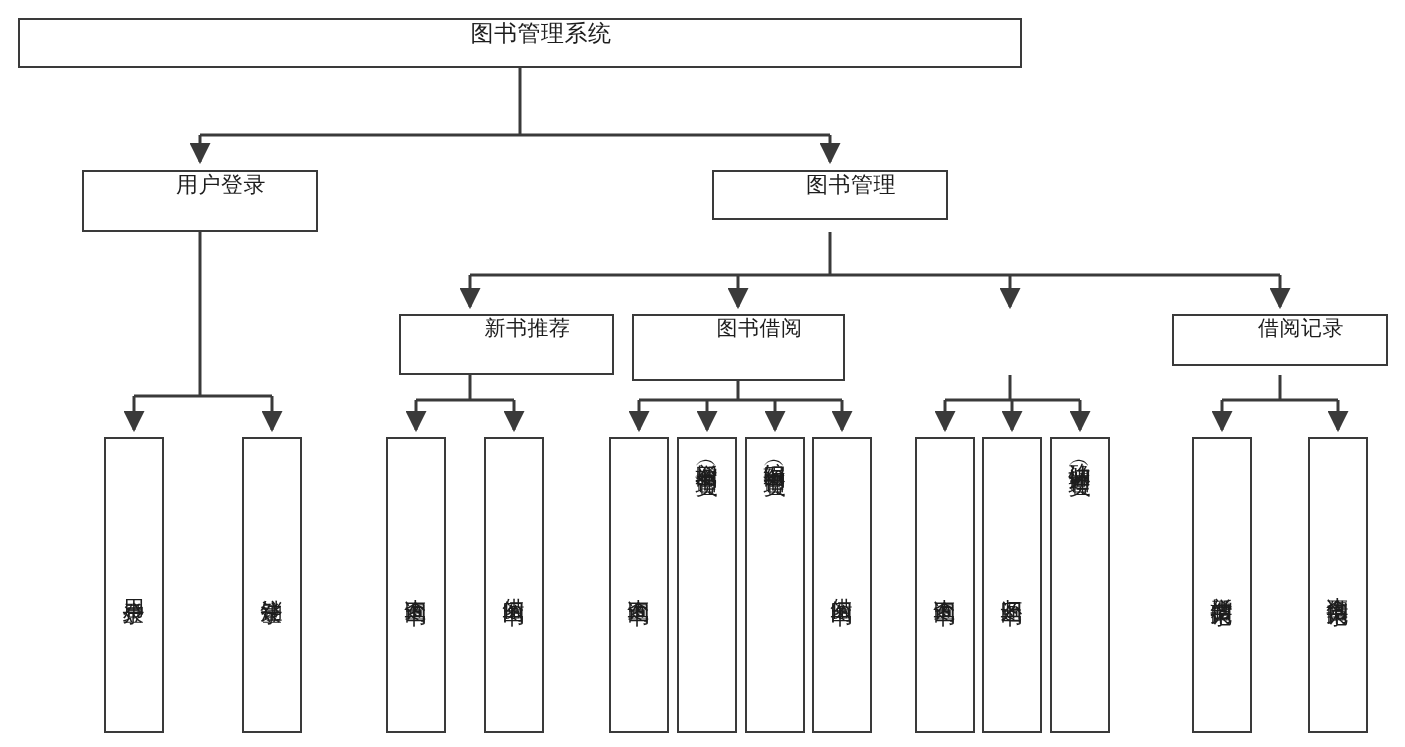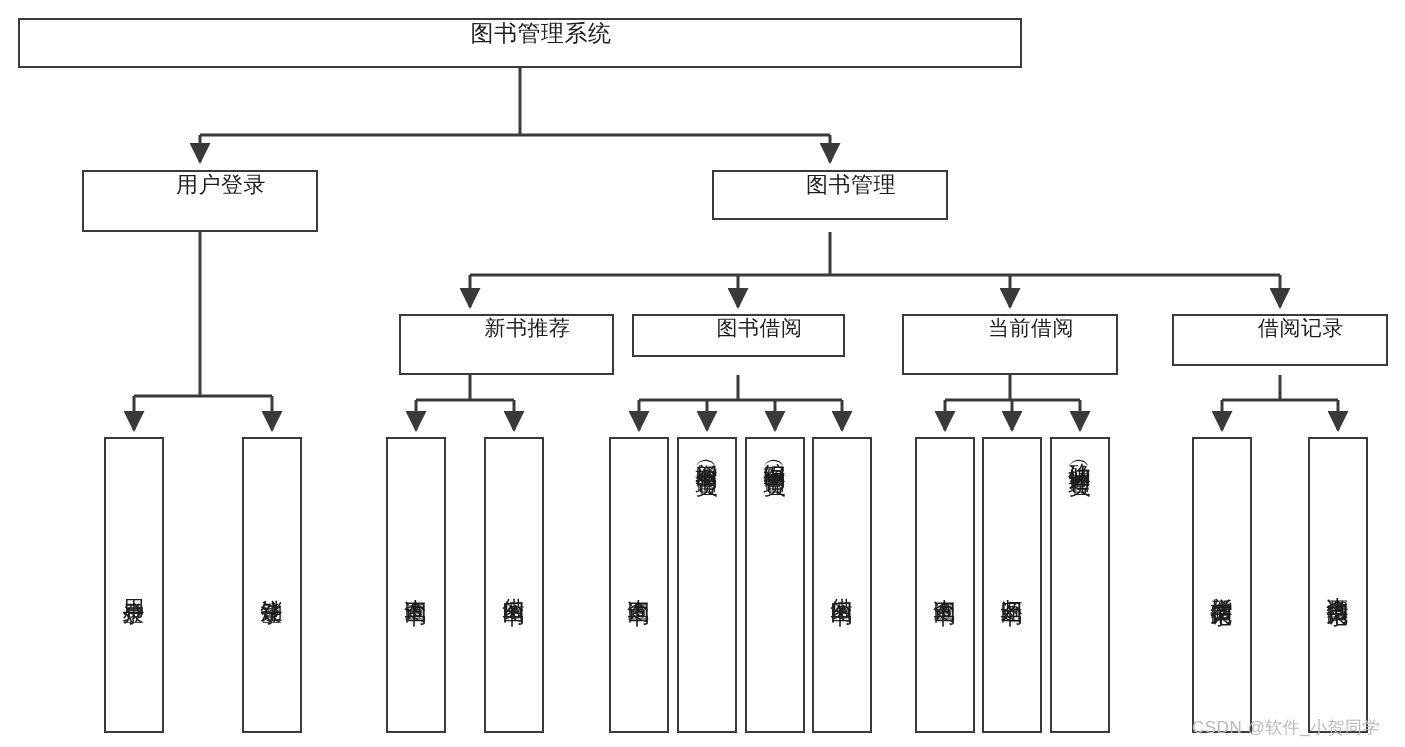--- a/index.html
+++ b/index.html
@@ -132,25 +132,22 @@
   <div class="node n-l2" style="left:82px; top:170px; width:236px; height:62px;">
     <span class="label">用户登录</span>
   </div>
   <div class="node n-l2" style="left:712px; top:170px; width:236px; height:50px;">
     <span class="label">图书管理</span>
   </div>
 
   <div class="node n-l3" style="left:363px; top:314px; width:215px; height:61px;margin-left:36px;">
     <span class="label">新书推荐</span>
   </div>
-  <div class="node n-l3" style="left:632px; top:314px; width:213px; height:43px;">
+  <div class="node n-l3" style="left:632px; top:314px; width:213px; height:67px;">
     <span class="label">图书借阅</span>
-  </div>
-  <div class="node n-l3" style="left:902px; top:314px; width:216px; height:61px;">
-    <span class="label">当前借阅</span>
   </div>
   <div class="node n-l3" style="left:1172px; top:314px; width:216px; height:52px;">
     <span class="label">借阅记录</span>
   </div>
 
   <div class="node n-leaf" style="left:104px; top:437px; width:60px; height:296px;">
     <span class="label">用户登录</span>
   </div>
   <div class="node n-leaf" style="left:242px; top:437px; width:60px; height:296px;">
     <span class="label">注销登录</span>
@@ -186,15 +183,14 @@
     <span class="label">确认归还（管理员）</span>
   </div>
 
   <div class="node n-leaf" style="left:1192px; top:437px; width:60px; height:296px;">
     <span class="label">新增借阅记录</span>
   </div>
   <div class="node n-leaf" style="left:1308px; top:437px; width:60px; height:296px;">
     <span class="label">查询借阅记录</span>
   </div>
 
-  <div class="watermark" style="left:1192px; top:716px;">CSDN @软件_小贺同学</div>
 
 </div>
 
 </body></html>

